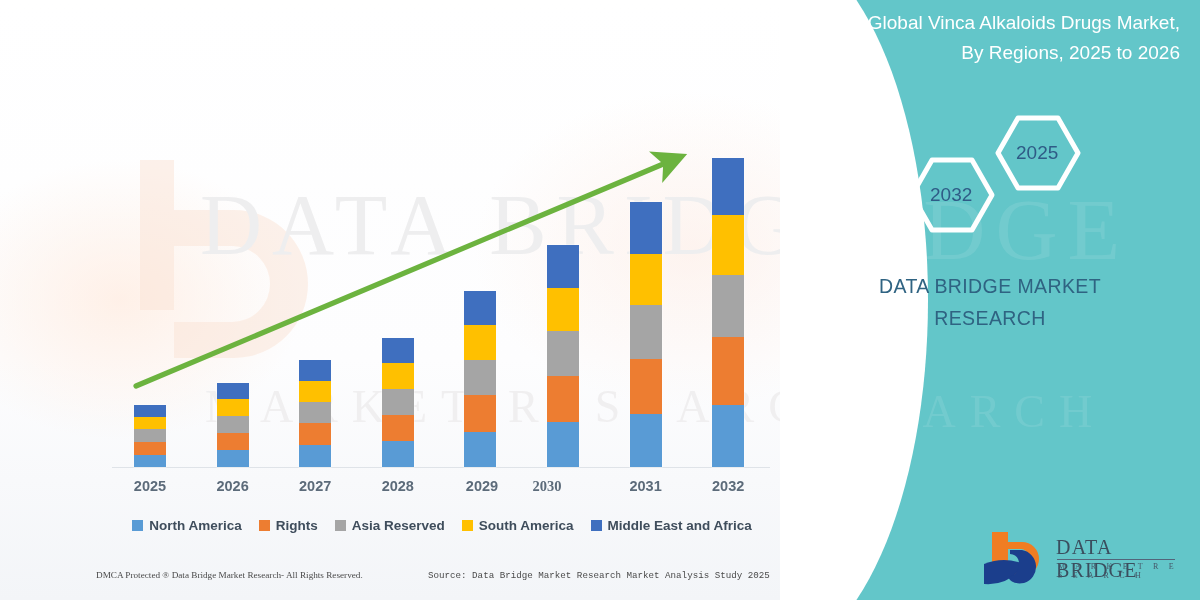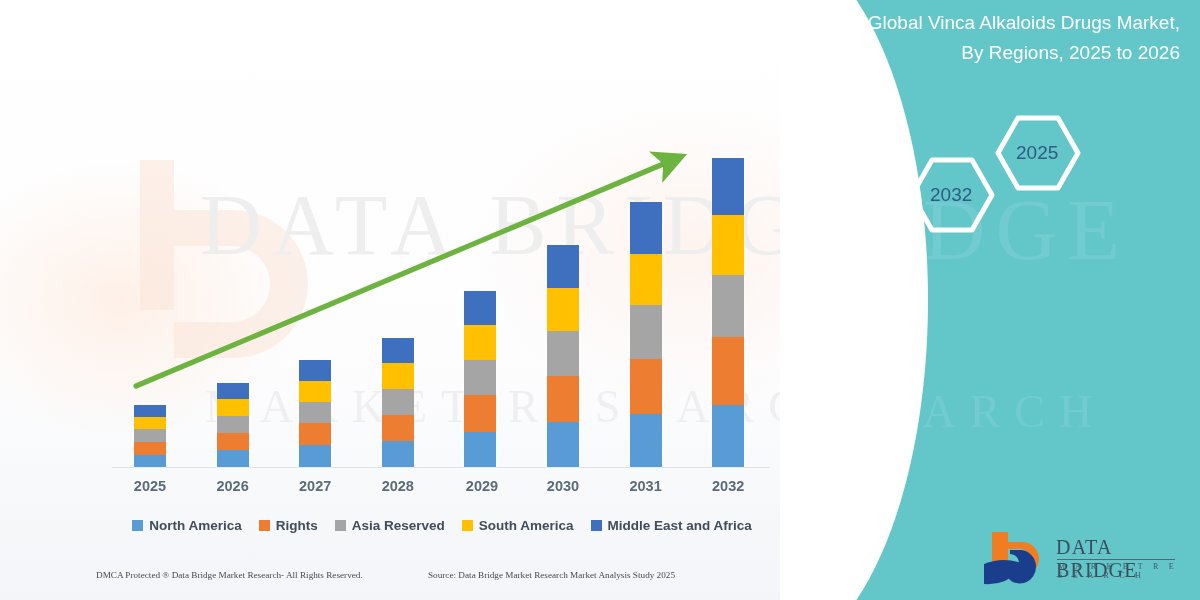--- a/index.html
+++ b/index.html
@@ -48,21 +48,21 @@
   .legend{position:absolute;left:112px;top:518px;width:660px;display:flex;
           align-items:center;justify-content:center;gap:17px;}
   .lg-item{display:flex;align-items:center;gap:6px;text-align:right;}
   .lg-sw{width:11px;height:11px;display:block;}
   .lg-tx{font-size:13.5px;font-weight:bold;color:#3f4d5c;white-space:nowrap;}
 
   
   .foot{position:absolute;top:570px;font-size:9.2px;color:#4a4a4a;
         font-family:"Liberation Serif",serif;white-space:nowrap;}
   .foot-l{left:96px;}
-  .foot-r{left:428px;}
+  .foot-r{left:428px;font-family:Liberation Mono, monospace;}
 
   
   .teal{position:absolute;right:0;top:0;width:420px;height:600px;overflow:hidden;}
   .teal-fill{position:absolute;inset:0;background:#63c6c9;}
   .teal-mask{position:absolute;left:-12px;top:-60px;width:160px;height:720px;
      background:#ffffff;border-radius:0 100% 100% 0 / 0 50% 50% 0;}
   .teal-wm{position:absolute;color:rgba(255,255,255,.10);font-family:"Liberation Serif",serif;
      letter-spacing:10px;white-space:nowrap;user-select:none;}
   .teal-wm1{left:-30px;top:180px;font-size:86px;}
   .teal-wm2{left:-26px;top:385px;font-size:46px;letter-spacing:14px;}
@@ -142,21 +142,21 @@
         <div class="seg" title="Middle East and Africa 2029" style="height: 34px; background: rgb(63, 111, 191);"></div>
       </div>
       <div class="xlab" style="left: 442px;">2029</div>
       <div class="bar" style="left: 547px;">
         <div class="seg" title="North America 2030" style="height: 45px; background: rgb(89, 155, 213);"></div>
         <div class="seg" title="Europe 2030" style="height: 46px; background: rgb(237, 125, 49);"></div>
         <div class="seg" title="Asia Pacific 2030" style="height: 45px; background: rgb(165, 165, 165);"></div>
         <div class="seg" title="South America 2030" style="height: 43px; background: rgb(255, 192, 0);"></div>
         <div class="seg" title="Middle East and Africa 2030" style="height: 43px; background: rgb(63, 111, 191);"></div>
       </div>
-      <div class="xlab" style="left: 523px;">2030</div>
+      <div class="xlab" style="left: 507px; font-family: Liberation Serif, serif;">2030</div>
       <div class="bar" style="left: 629.6px;">
         <div class="seg" title="North America 2031" style="height: 53.5px; background: rgb(89, 155, 213);"></div>
         <div class="seg" title="Europe 2031" style="height: 55px; background: rgb(237, 125, 49);"></div>
         <div class="seg" title="Asia Pacific 2031" style="height: 53.5px; background: rgb(165, 165, 165);"></div>
         <div class="seg" title="South America 2031" style="height: 51px; background: rgb(255, 192, 0);"></div>
         <div class="seg" title="Middle East and Africa 2031" style="height: 52px; background: rgb(63, 111, 191);"></div>
       </div>
       <div class="xlab" style="left: 605.6px;">2031</div>
       <div class="bar" style="left: 712.2px;">
         <div class="seg" title="North America 2032" style="height: 62px; background: rgb(89, 155, 213);"></div>
@@ -217,20 +217,24 @@
 
     <div class="hexwrap">
       <svg viewBox="0 0 190 130" width="190" height="130">
         <polygon points="118,8 158,8 178,43 158,78 118,78 98,43" fill="none" stroke="#ffffff" stroke-width="5" stroke-linejoin="round"></polygon>
         <polygon points="32,50 72,50 92,85 72,120 32,120 12,85" fill="none" stroke="#ffffff" stroke-width="5" stroke-linejoin="round"></polygon>
       </svg>
       <div class="hex-lbl" style="left:116px;top:32px;">2025</div>
       <div class="hex-lbl" style="left:30px;top:74px;">2032</div>
     </div>
 
+    <div class="brand">
+      <span>DATA BRIDGE MARKET</span><br>
+      <span>RESEARCH</span>
+    </div>
 
     <div class="logo">
       <svg viewBox="0 0 70 58" width="70" height="58" style="position:absolute;left:2px;top:2px;">
         <path d="M12 2 h16 v30 h-16 z" fill="#F07D22"></path>
         <path d="M28 12 h14 a17 17 0 0 1 0 34 h-14 v-13 h13 a7 7 0 0 0 0-14 h-13 z" fill="#F07D22"></path>
         <path d="M4 34 q20 -8 40 0 q-14 22 -40 20 z" fill="#1B3E8C"></path>
         <path d="M30 20 h12 a17 17 0 0 1 2 33 q-12 2 -16 -6 q11 -2 11 -13 q0 -9 -9 -10 z" fill="#1B3E8C"></path>
       </svg>
       <div class="logo-main">DATA BRIDGE</div>
       <div class="logo-rule"></div>

